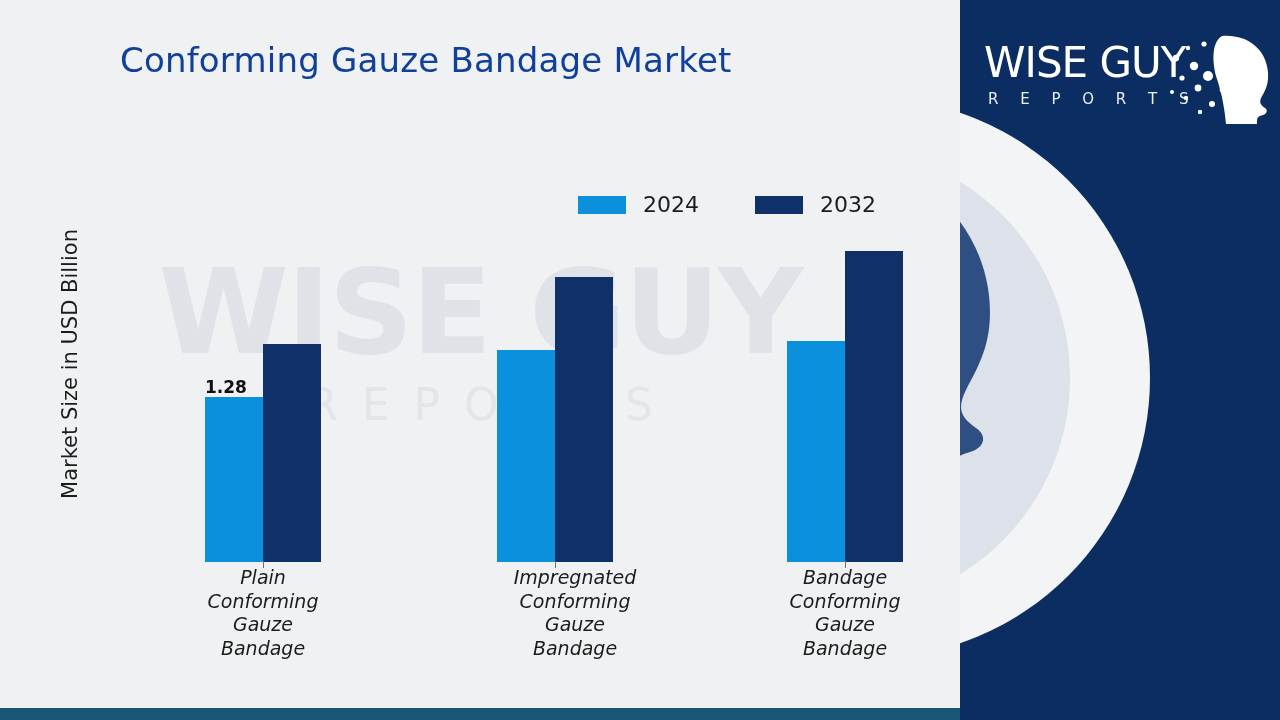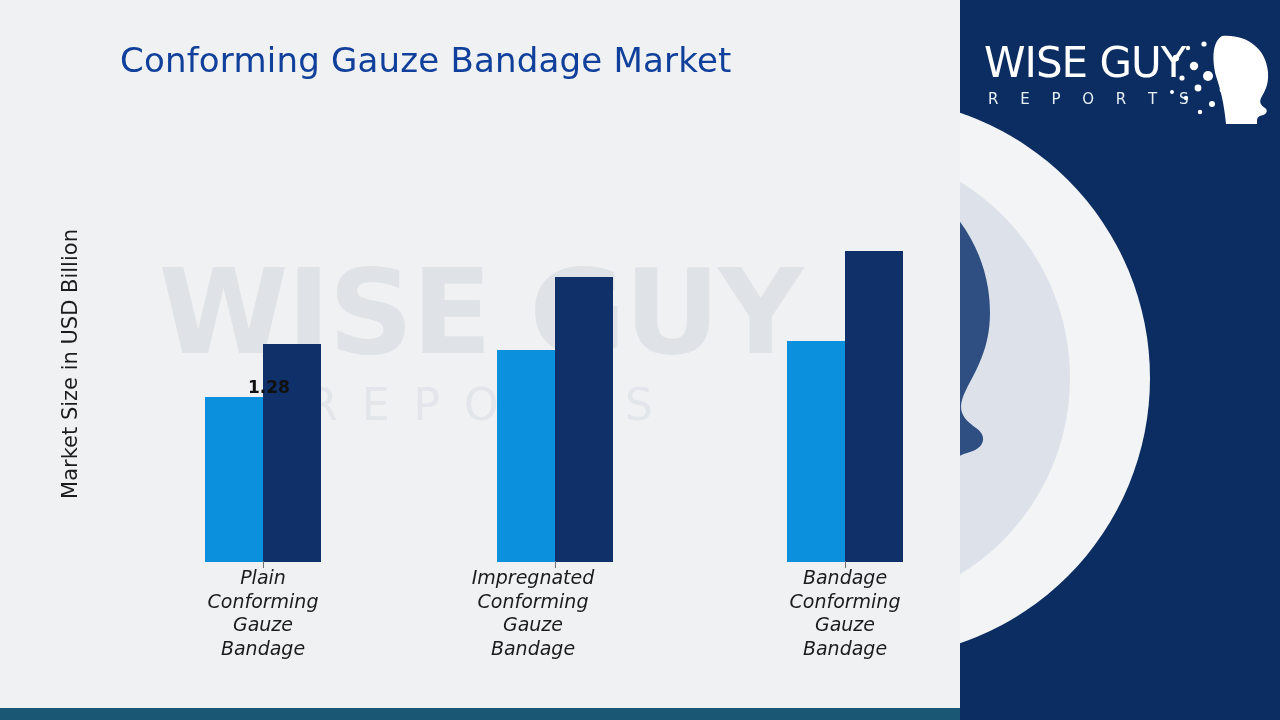--- a/index.html
+++ b/index.html
@@ -73,21 +73,20 @@
   }
 
   .cat-label{
     position:absolute; top:566px; width:210px; text-align:center;
     font-size:19px; line-height:23.5px; color:#1c1c1c;font-style:italic;
   }
 
   .bar-value{
     position:absolute; font-size:17px; font-weight:700; color:#101010;
     white-space:nowrap;
-    margin-left:43px;
   }
 
   
   #brand-panel{
     position:absolute; right:0; top:0; width:320px; height:720px;
     background:#0c2d61; overflow:hidden;
   }
   #brand-art{ position:absolute; left:-370px; top:98px; width:560px; height:560px; }
 
   #logo{
@@ -113,20 +112,30 @@
 
   <div id="watermark">
     <div class="wm-main">WISE GUY</div>
     <div class="wm-sub">REPORTS</div>
   </div>
 
   <div id="chart-title">Conforming Gauze Bandage Market</div>
 
   <div id="y-axis-label">Market Size in USD Billion</div>
 
+  <div id="legend">
+    <div class="legend-item">
+      <span class="legend-swatch" style="background:#0b90de"></span>
+      <span class="legend-label">2024</span>
+    </div>
+    <div class="legend-item">
+      <span class="legend-swatch" style="background:#0f3068"></span>
+      <span class="legend-label">2032</span>
+    </div>
+  </div>
 
   <div id="plot">
 
     <div class="bar-group" style="left:205px;">
       <div class="bar b2024" style="height:165px;"></div>
       <div class="bar b2032" style="height:218px;"></div>
     </div>
     <div class="bar-value" style="left:205px; top:377px;">1.28</div>
     <div class="tick" style="left:263px;"></div>
     <div class="cat-label" style="left:158px;">
@@ -134,21 +143,21 @@
       <span>Conforming</span><br>
       <span>Gauze</span><br>
       <span>Bandage</span>
     </div>
 
     <div class="bar-group" style="left:497px;">
       <div class="bar b2024" style="height:212px;"></div>
       <div class="bar b2032" style="height:285px;"></div>
     </div>
     <div class="tick" style="left:555px;"></div>
-    <div class="cat-label" style="left:428px;text-align:center;">
+    <div class="cat-label" style="left:470px;text-align:center;">
       <span>Impregnated</span><br>
       <span>Conforming</span><br>
       <span>Gauze</span><br>
       <span>Bandage</span>
     </div>
 
     <div class="bar-group" style="left:787px;">
       <div class="bar b2024" style="height:221px;"></div>
       <div class="bar b2032" style="height:311px;"></div>
     </div>

